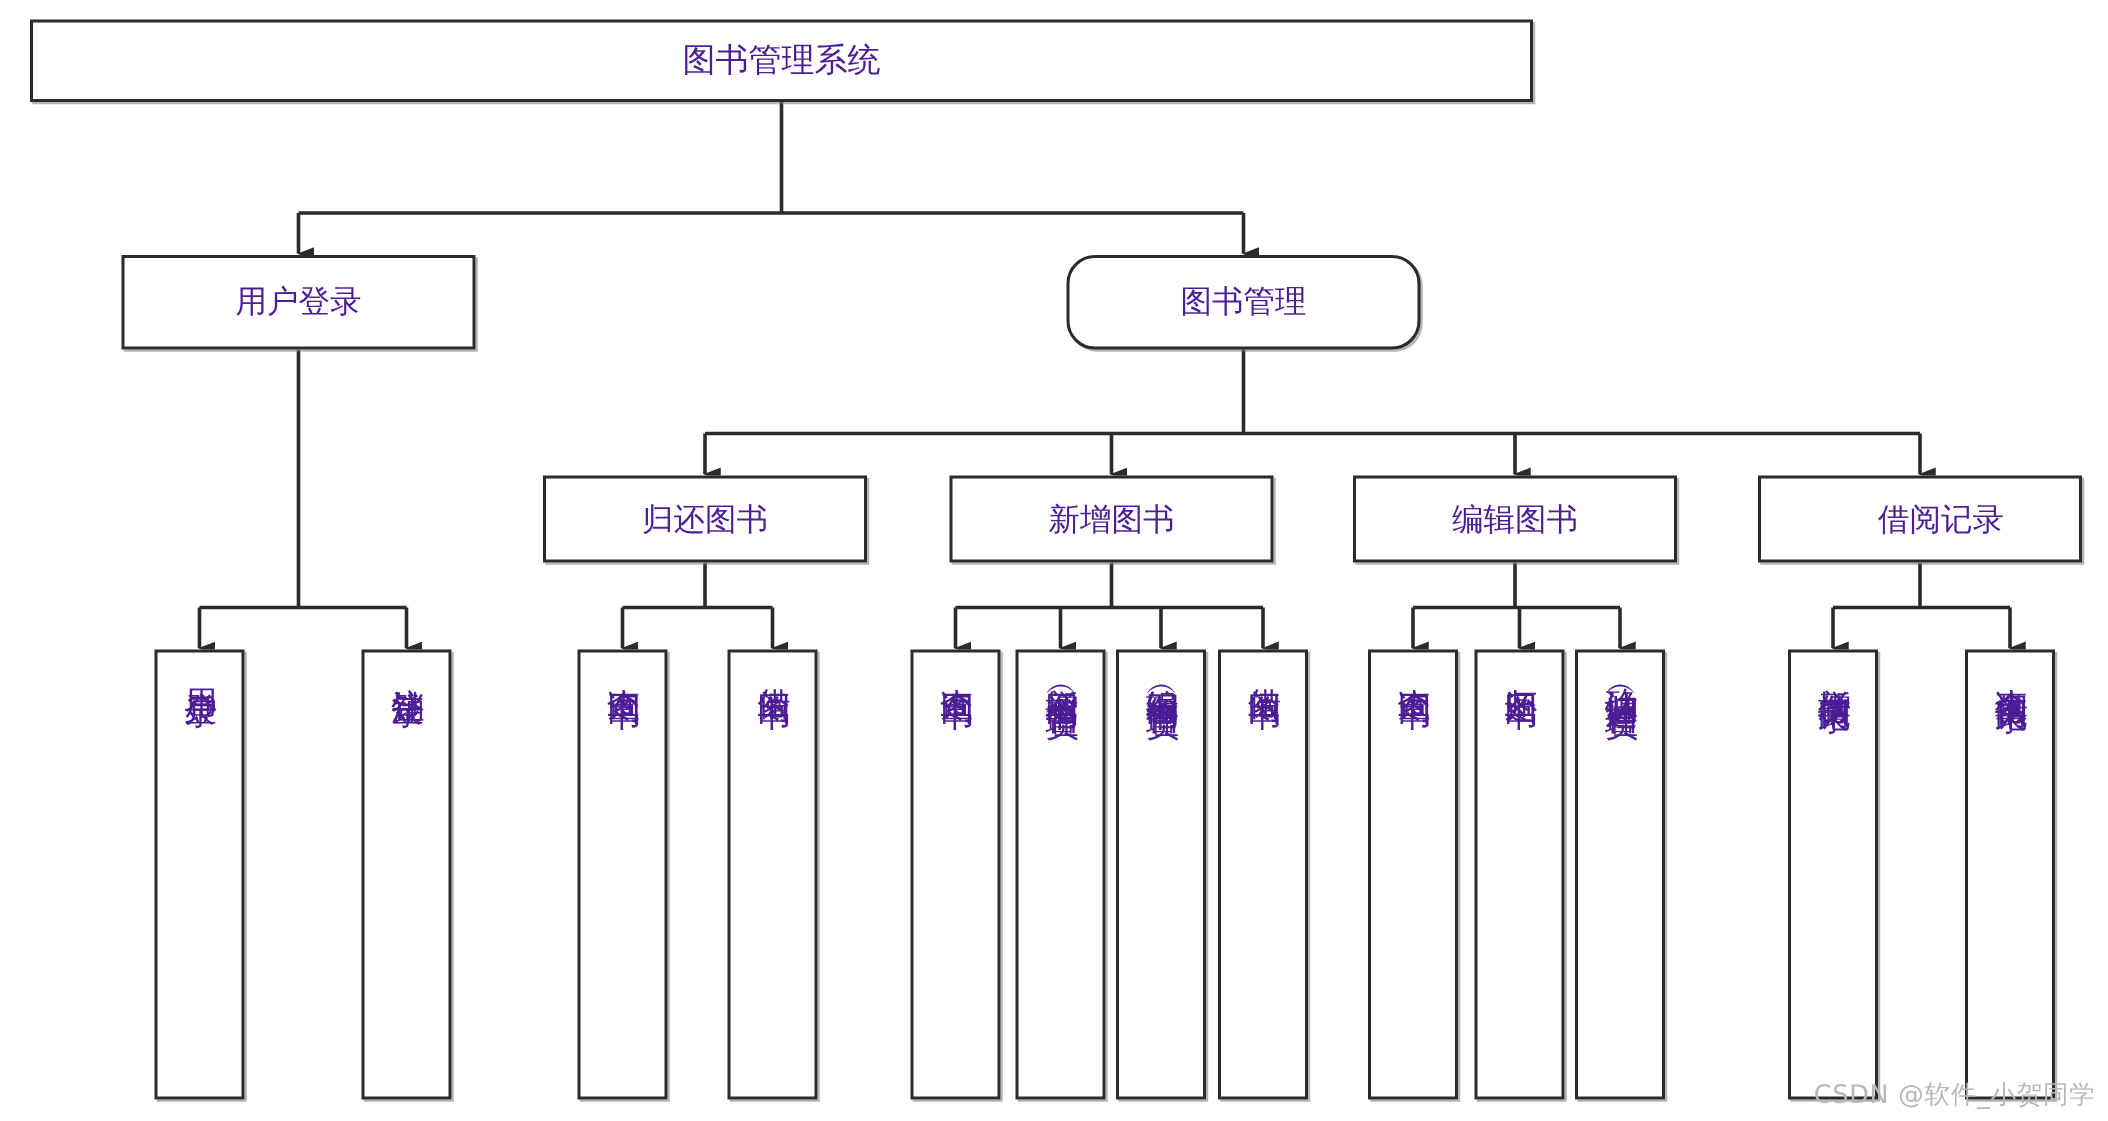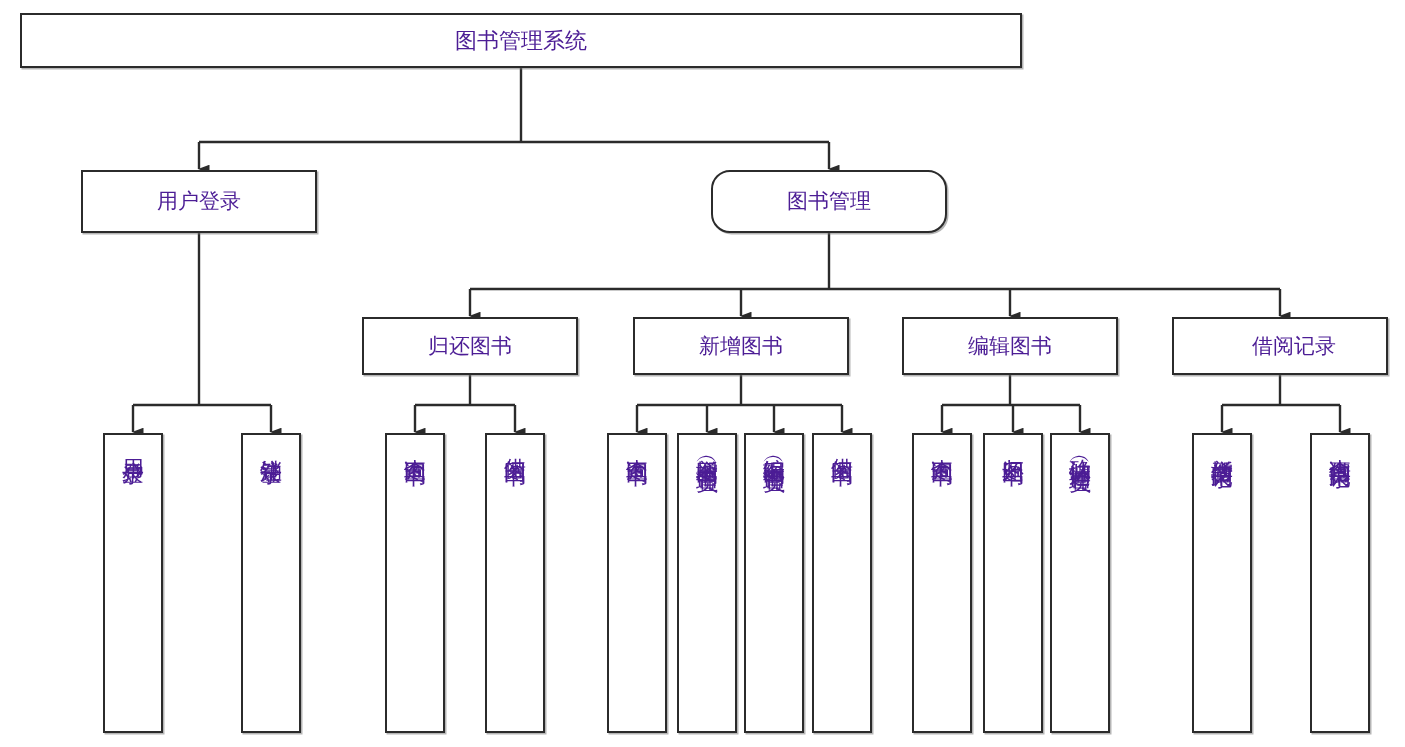--- a/index.html
+++ b/index.html
@@ -176,13 +176,14 @@
         <span class="node-label">确认归还（管理员）</span>
       </div>
       <div class="node vertical" style="left: 1192px; top: 433px; width: 60px; height: 300px;">
         <span class="node-label">新增借阅记录</span>
       </div>
       <div class="node vertical" style="left: 1310px; top: 433px; width: 60px; height: 300px;">
         <span class="node-label">查询借阅记录</span>
       </div>
     </div>
 
+  <div id="watermark">CSDN @软件_小贺同学</div>
 </div>
 
 </body></html>

